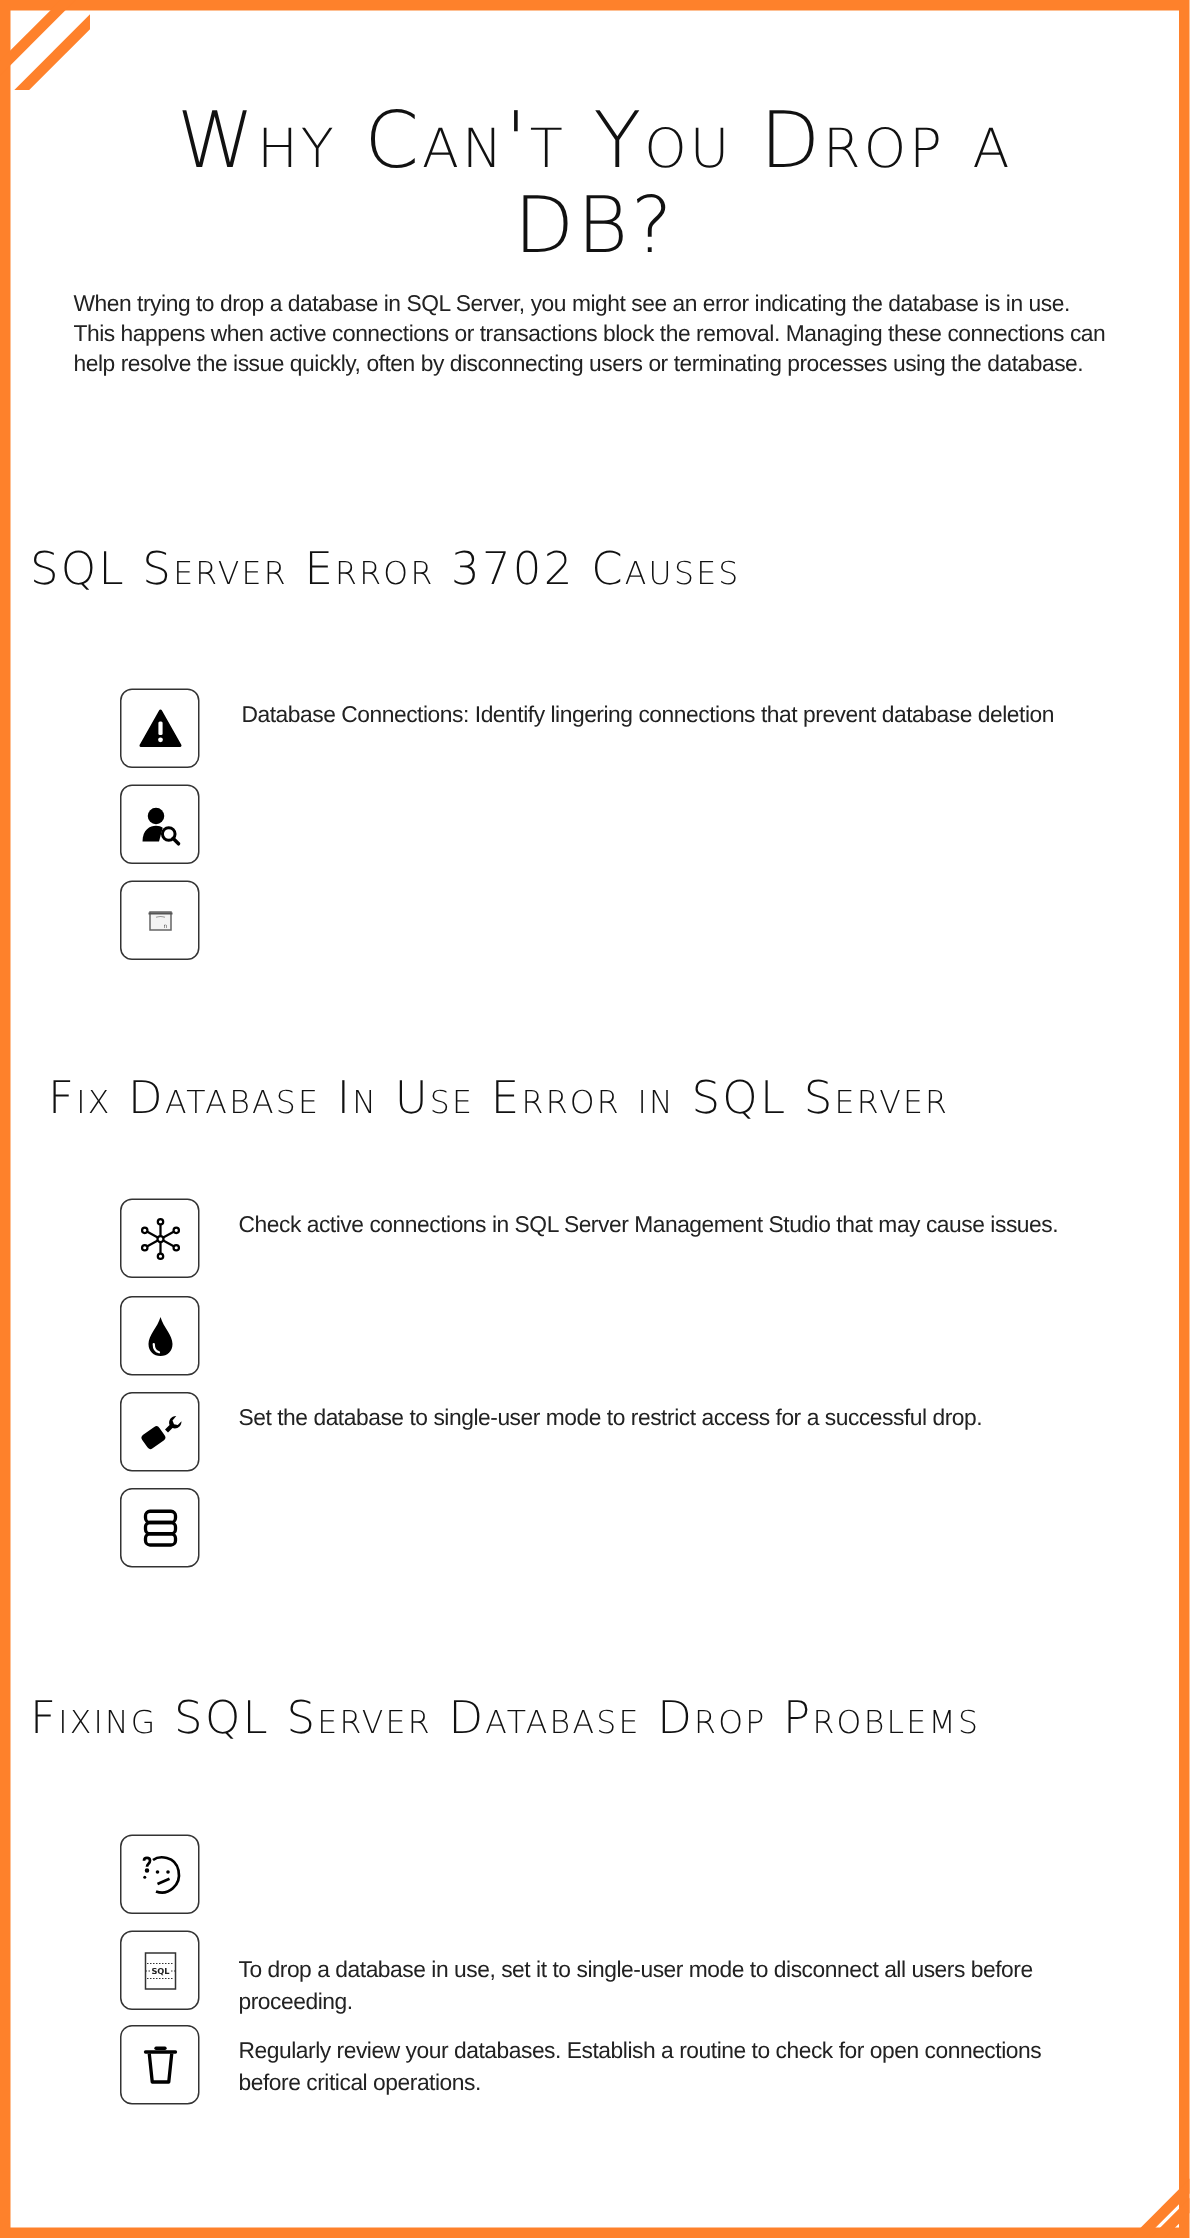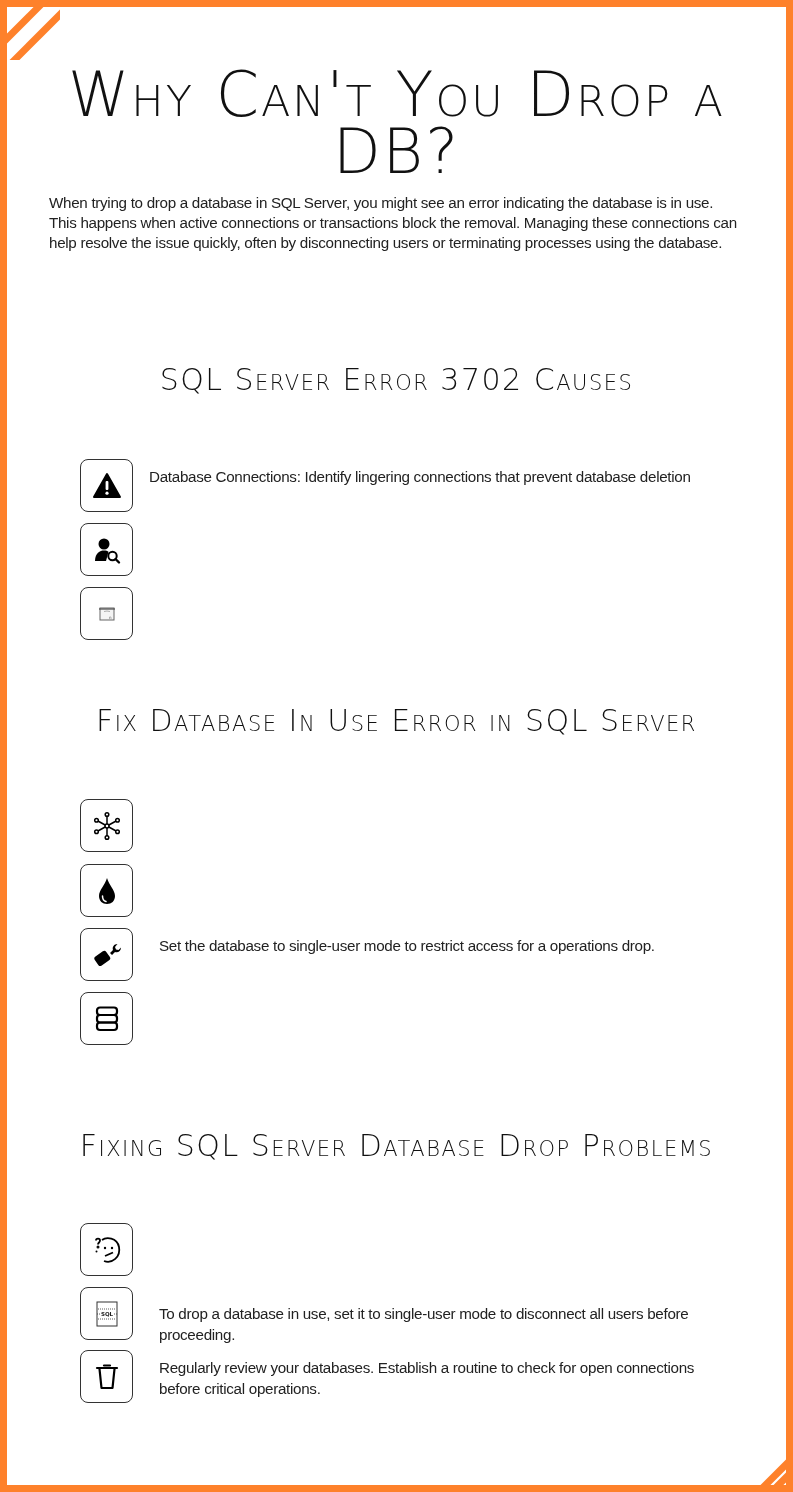--- a/index.html
+++ b/index.html
@@ -7,29 +7,29 @@
   .frame { position:absolute; inset:0; border:7px solid #fe812b; box-sizing:border-box; pointer-events:none; }
   .corner { position:absolute; width:60px; height:60px; overflow:hidden; }
   .corner.tl { left:0; top:0; }
   .corner.br { right:0; bottom:0; }
   .corner .stripe { position:absolute; width:110px; height:7px; background:#fe812b; transform-origin:center; }
   .corner.tl .s1 { left:-30px; top:17px; transform:rotate(-45deg); }
   .corner.tl .s2 { left:-22px; top:38px; transform:rotate(-45deg); }
   .corner.br .s1 { left:5px; top:22px; transform:rotate(-45deg); }
   .corner.br .s2 { left:-5px; top:45px; transform:rotate(-45deg); }
 
-  .title { position:absolute; left:60px; width:673px; top:66px; text-align:center; font-family:"DejaVu Sans", sans-serif; font-weight:200; font-variant:small-caps; font-size:62px; line-height:57px; letter-spacing:2px; color:#111; }
+  .title { position:absolute; left:60px; width:673px; top:66px; text-align:center; font-family:"DejaVu Sans", sans-serif; font-weight:200; font-variant:small-caps; font-size:52px; line-height:57px; letter-spacing:2px; color:#111; }
   .intro { position:absolute; left:49px; width:690px; top:193px; font-family:"Liberation Sans", sans-serif; font-size:15.2px; line-height:20px; color:#222; letter-spacing:-0.3px; }
 
-  .section-title { position:absolute; left:20px; width:753px; text-align:center; font-family:"DejaVu Sans", sans-serif; font-weight:200; font-variant:small-caps; font-size:30px; letter-spacing:1.5px; color:#111; }
+  .section-title { position:absolute; left:20px; width:753px; font-family:"DejaVu Sans", sans-serif; font-weight:200; font-variant:small-caps; font-size:30px; letter-spacing:1.5px; color:#111; }
 
   .row { position:absolute; left:80px; right:60px; display:flex; align-items:flex-start; }
   .icon-box { width:53px; height:53px; border:1.8px solid #333; border-radius:8px; box-sizing:border-box; display:flex; align-items:center; justify-content:center; flex:none; }
   .icon-box svg { width:30px; height:30px; }
-  .row-text { margin-left:16px; font-family:"Liberation Sans", sans-serif; font-size:15.2px; line-height:21px; color:#222; letter-spacing:-0.3px; }
+  .row-text { margin-left:28px; font-family:"Liberation Sans", sans-serif; font-size:15.2px; line-height:21px; color:#222; letter-spacing:-0.3px; }
   .row.s2 .row-text, .row.s3 .row-text { margin-left:26px; }
 </style>
 </head>
 <body>
 
 <div class="frame"></div>
 <div class="corner tl">
     <div class="stripe s1"></div>
     <div class="stripe s2"></div>
   </div>
@@ -69,59 +69,60 @@
   <div class="icon-box">
     <svg viewBox="0 0 30 30">
         <rect x="8" y="9" width="14" height="12" fill="#f4f4f4" stroke="#666" stroke-width="1"></rect>
         <line x1="7" y1="10" x2="23" y2="10" stroke="#555" stroke-width="1.3"></line>
         <path d="M12 12.5 Q15 11.5 18 12.5" stroke="#999" stroke-width="0.8" fill="none"></path>
         <text x="17" y="19.5" font-size="4" fill="#555" font-family="DejaVu Sans, sans-serif">n</text>
       </svg>
   </div>
 </div>
 
-<h2 class="section-title" style="margin:0;top:703px">Fix Database In Use Error in SQL Server</h2>
+<h2 class="section-title" style="margin:12px;top:703px">Fix Database In Use Error in SQL Server</h2>
 
 <div class="row s2" style="top:799px">
   <div class="icon-box">
     <svg viewBox="0 0 30 30" fill="none" stroke="#000" stroke-width="1.5">
         <line x1="15" y1="15" x2="15" y2="4"></line>
         <line x1="15" y1="15" x2="15" y2="26"></line>
         <line x1="15" y1="15" x2="5" y2="9.5"></line>
         <line x1="15" y1="15" x2="25" y2="9.5"></line>
         <line x1="15" y1="15" x2="5" y2="20.5"></line>
         <line x1="15" y1="15" x2="25" y2="20.5"></line>
         <circle cx="15" cy="15" r="2" fill="#fff"></circle>
         <circle cx="15" cy="3.5" r="1.8" fill="#fff"></circle>
         <circle cx="15" cy="26.5" r="1.8" fill="#fff"></circle>
         <circle cx="4.5" cy="9.2" r="1.8" fill="#fff"></circle>
         <circle cx="25.5" cy="9.2" r="1.8" fill="#fff"></circle>
         <circle cx="4.5" cy="20.8" r="1.8" fill="#fff"></circle>
         <circle cx="25.5" cy="20.8" r="1.8" fill="#fff"></circle>
       </svg>
   </div>
+  <div class="row-text" style="margin-top:7px">Check active connections in SQL Server Management Studio that may cause issues.</div>
 </div>
 
 <div class="row s2" style="top:864px">
   <div class="icon-box">
     <svg viewBox="0 0 30 30">
         <path d="M15 2 C13 9 7 14 7 20 C7 25 10.5 28 15 28 C19.5 28 23 25 23 20 C23 14 17 9 15 2 Z" fill="#000"></path>
         <path d="M10.5 20 C10.5 23 12 25 14 25.5" stroke="#fff" stroke-width="1.5" fill="none" stroke-linecap="round"></path>
       </svg>
   </div>
 </div>
 
 <div class="row s2" style="top:928px">
   <div class="icon-box">
     <svg viewBox="0 0 30 30">
         <rect x="3" y="13" width="14" height="11" rx="2.5" fill="#000" transform="rotate(-35 10 18)"></rect>
         <path d="M18 13 L21 10 C20 7 22 4 25.5 4 L23 7 L24 9.5 L26.5 10 L29 7.5 C29 11 26 13 23 12 L20 15 Z" fill="#000"></path>
       </svg>
   </div>
-  <div class="row-text" style="margin-top:7px">Set the database to single-user mode to restrict access for a operations drop.</div>
+  <div class="row-text" style="margin-top:7px">Set the database to single-user mode to restrict access for a successful drop.</div>
 </div>
 
 <div class="row s2" style="top:992px">
   <div class="icon-box">
     <svg viewBox="0 0 30 30" fill="none" stroke="#000" stroke-width="2.2">
         <rect x="5" y="3.5" width="20" height="7.5" rx="3"></rect>
         <rect x="5" y="11" width="20" height="7.5" rx="3"></rect>
         <rect x="5" y="18.5" width="20" height="7.5" rx="3"></rect>
       </svg>
   </div>

